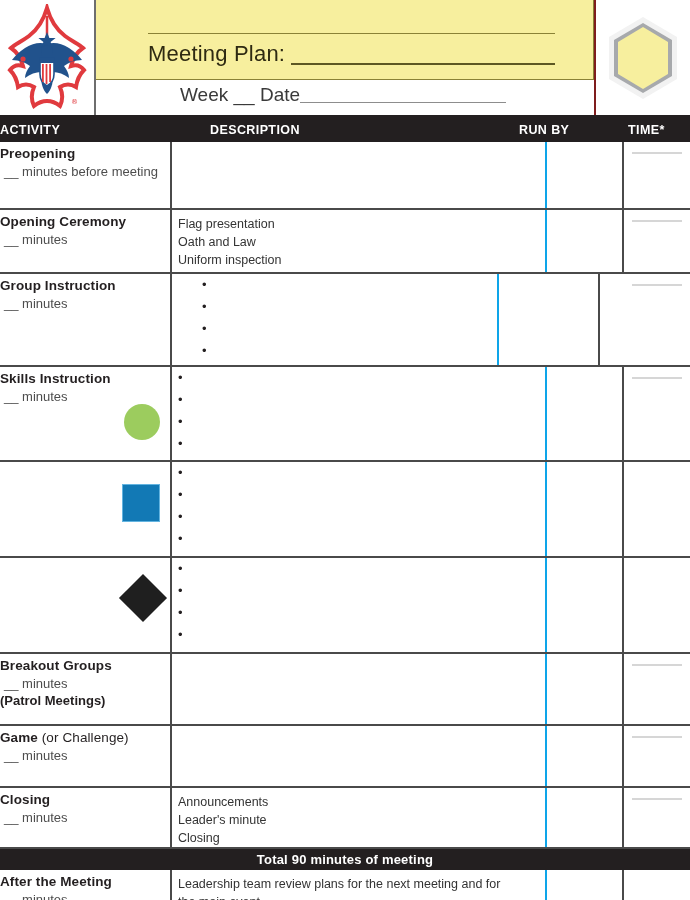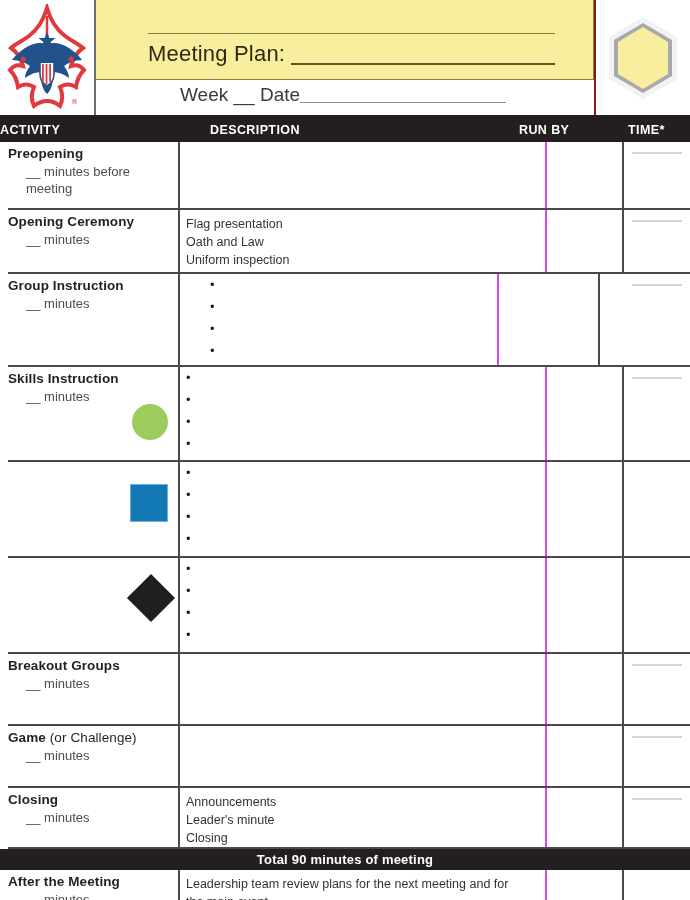--- a/index.html
+++ b/index.html
@@ -136,33 +136,32 @@
   }
   .col-activity  { width: 172px; flex: 0 0 172px; padding-left: 0px; }
   .col-desc      { flex: 1 1 auto; padding-left: 6px; }
   .col-runby     { width: 77px;  flex: 0 0 77px; padding-left: 4px; }
   .col-time      { width: 66px;  flex: 0 0 66px; padding-left: 4px; }
 
   .trow {
     display: flex;
     border-bottom: 2px solid #4a4a4a;
     box-sizing: border-box;
-    margin-left: 8px;
   }
   .trow .c-activity {
     width: 172px; flex: 0 0 172px;
     box-sizing: border-box;
     border-right: 2px solid #4a4a4a;
     padding: 4px 4px 4px 0px;
     position: relative;
   }
   .trow .c-desc {
     flex: 1 1 auto;
     box-sizing: border-box;
-    border-right: 2px solid #d946ef;
+    border-right: 2px solid #0ea5e9;
     padding: 5px 6px 4px 6px;
   }
   .trow .c-runby {
     width: 77px; flex: 0 0 77px;
     box-sizing: border-box;
     border-right: 2px solid #4a4a4a;
   }
   .trow .c-time {
     width: 66px; flex: 0 0 66px;
     box-sizing: border-box;
@@ -179,21 +178,21 @@
     font-weight: bold;
     color: #231f20;
     line-height: 1.25;
     letter-spacing: 0.1px;
   }
   .act-title .reg { font-weight: normal; }
   .act-sub {
     font-size: 13px;
     color: #4d4d4d;
     line-height: 1.35;
-    padding-left: 18px;
+    padding-left: 4px;
   }
   .act-note {
     font-size: 13px;
     font-weight: bold;
     color: #231f20;
     line-height: 1.35;
   }
 
   .desc-line {
     font-size: 12.5px;
@@ -422,20 +421,21 @@
             <li></li>
           </ul>
         </div>
         <div class="c-runby"></div>
         <div class="c-time"></div>
       </div>
       <div class="trow" style="height: 72px;">
         <div class="c-activity">
           <div class="act-title">Breakout Groups</div>
           <div class="act-sub">__ minutes</div>
+          <div class="act-note">(Patrol Meetings)</div>
         </div>
         <div class="c-desc"></div>
         <div class="c-runby"></div>
         <div class="c-time">
           <div class="time-line"></div>
         </div>
       </div>
       <div class="trow" style="height: 62px;">
         <div class="c-activity">
           <div class="act-title">Game<span class="reg"> (or Challenge)</span></div>

